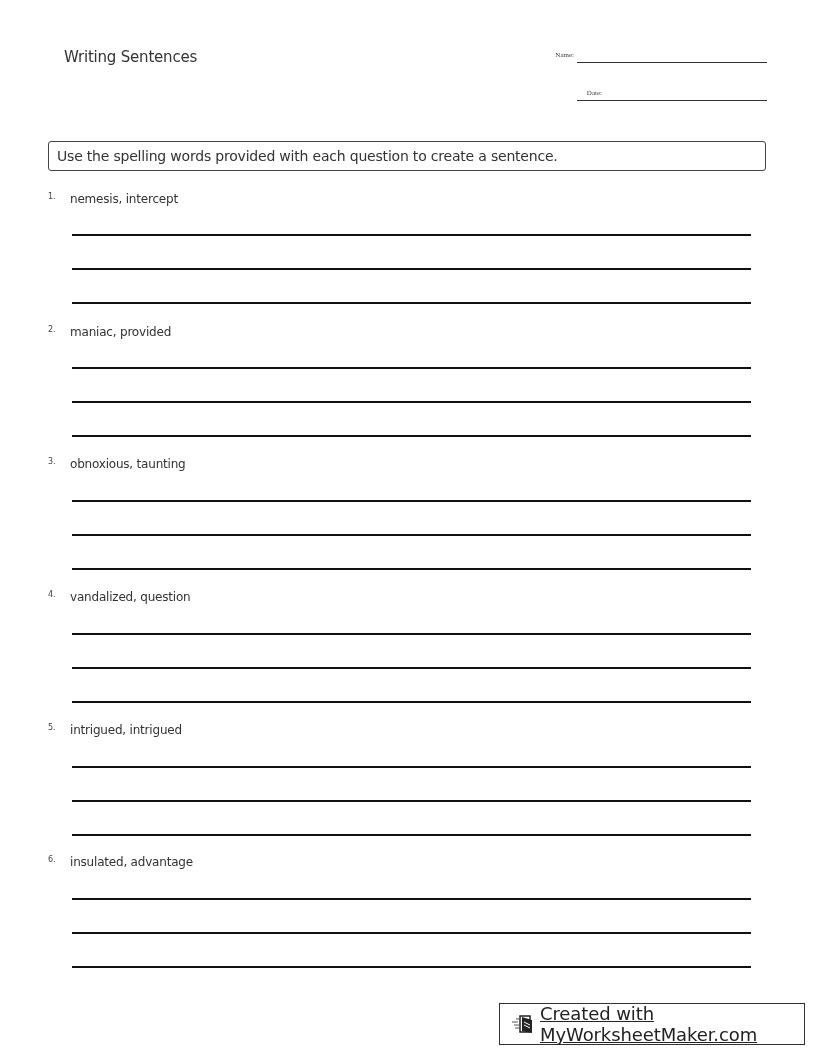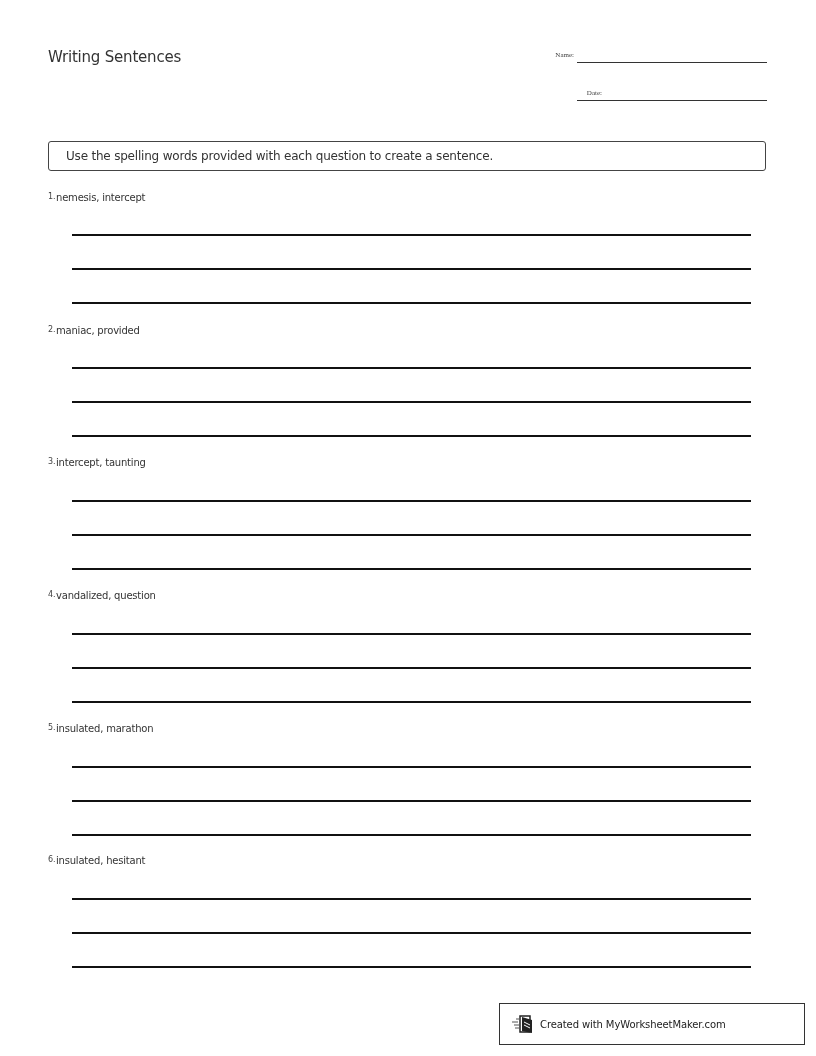--- a/index.html
+++ b/index.html
@@ -1,27 +1,27 @@
 <!DOCTYPE html>
 <html><head>
   <meta charset="utf-8">
   <style>
     html, body { margin: 0; padding: 0; background: #ffffff; }
     body { width: 816px; height: 1056px; position: relative; overflow: hidden; font-family: "DejaVu Sans", sans-serif; color: #333; }
-    .title { position: absolute; left: 48px; top: 48px; font-size: 15px; color: #333; letter-spacing: -0.2px; }
+    .title { position: absolute; left: 64px; top: 48px; font-size: 15px; color: #333; letter-spacing: -0.2px; }
     .field-label { position: absolute; font-family: Liberation Serif, serif; font-size: 7px; color: #444; text-align: right; width: 40px; }
     .field-line { position: absolute; height: 0; border-top: 1px solid #333; }
-    .instructions { position: absolute; left: 48px; top: 141px; width: 718px; height: 30px; border: 1px solid #444; border-radius: 3px; box-sizing: border-box; font-size: 12px; color: #333; padding-left: 17px; line-height: 28px; letter-spacing: -0.2px; }
+    .instructions { position: absolute; left: 48px; top: 141px; width: 718px; height: 30px; border: 1px solid #444; border-radius: 3px; box-sizing: border-box; font-size: 14px; color: #333; padding-left: 8px; line-height: 28px; letter-spacing: -0.2px; }
     .question { position: absolute; left: 48px; width: 720px; }
     .q-num { position: absolute; left: 0; top: 0; font-size: 8px; color: #444; }
-    .q-text { position: absolute; left: 8px; top: 0; font-size: 10px; color: #333; letter-spacing: -0.2px; white-space: nowrap; }
+    .q-text { position: absolute; left: 22px; top: 0; font-size: 12px; color: #333; letter-spacing: -0.2px; white-space: nowrap; }
     .write-line { position: absolute; left: 24px; width: 679px; height: 2px; background: #111; }
     .footer { position: absolute; left: 499px; top: 1003px; width: 306px; height: 42px; border: 1px solid #333; box-sizing: border-box; display: flex; align-items: center; padding-left: 12px; }
     .footer-icon { width: 22px; height: 20px; margin-right: 6px; }
-    .footer-text { font-size: 10px; color: #222; letter-spacing: -0.1px; }
+    .footer-text { font-size: 18px; color: #222; letter-spacing: -0.1px; text-decoration: underline; }
   </style>
 </head>
 <body>
 
 <div class="title">Writing Sentences</div>
 
 <div class="field-label" style="left:534px; top:51px;">Name:</div>
 <div class="field-line" style="left:577px; top:62px; width:190px;"></div>
 
 <div class="field-label" style="left:562px; top:89px;">Date:</div>
@@ -40,45 +40,45 @@
 <div class="question" style="top:325px;">
   <span class="q-num">2.</span>
   <span class="q-text">maniac, provided</span>
   <div class="write-line" style="top:42px;"></div>
   <div class="write-line" style="top:76px;"></div>
   <div class="write-line" style="top:110px;"></div>
 </div>
 
 <div class="question" style="top:457px;">
   <span class="q-num">3.</span>
-  <span class="q-text">intercept, taunting</span>
+  <span class="q-text">obnoxious, taunting</span>
   <div class="write-line" style="top:43px;"></div>
   <div class="write-line" style="top:77px;"></div>
   <div class="write-line" style="top:111px;"></div>
 </div>
 
 <div class="question" style="top:590px;">
   <span class="q-num">4.</span>
   <span class="q-text">vandalized, question</span>
   <div class="write-line" style="top:43px;"></div>
   <div class="write-line" style="top:77px;"></div>
   <div class="write-line" style="top:111px;"></div>
 </div>
 
 <div class="question" style="top:723px;">
   <span class="q-num">5.</span>
-  <span class="q-text">insulated, marathon</span>
+  <span class="q-text">intrigued, intrigued</span>
   <div class="write-line" style="top:43px;"></div>
   <div class="write-line" style="top:77px;"></div>
   <div class="write-line" style="top:111px;"></div>
 </div>
 
 <div class="question" style="top:855px;">
   <span class="q-num">6.</span>
-  <span class="q-text">insulated, hesitant</span>
+  <span class="q-text">insulated, advantage</span>
   <div class="write-line" style="top:43px;"></div>
   <div class="write-line" style="top:77px;"></div>
   <div class="write-line" style="top:111px;"></div>
 </div>
 
 <div class="footer">
   <span class="footer-icon">
     <svg width="22" height="20" viewBox="0 0 22 20">
       <line x1="0" y1="8" x2="6" y2="8" stroke="#555" stroke-width="1"></line>
       <line x1="2" y1="11" x2="7" y2="11" stroke="#555" stroke-width="1"></line>

